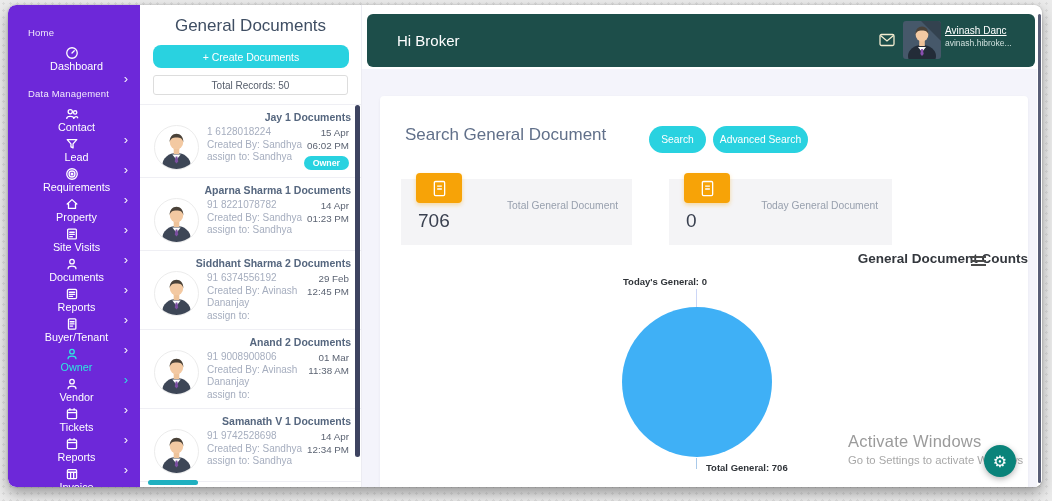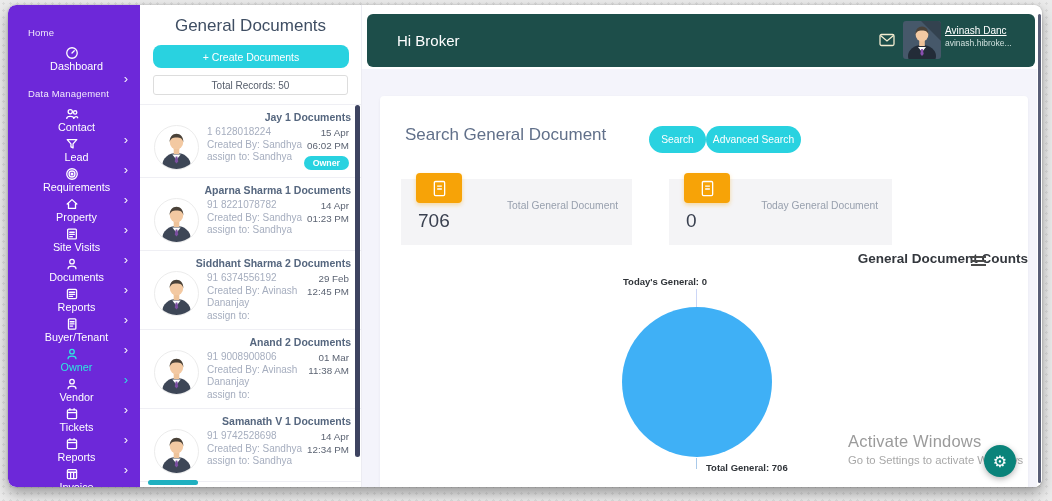--- a/index.html
+++ b/index.html
@@ -71,21 +71,21 @@
   .content-card { position:absolute; left:18px; width:648px; top:91px; bottom:-6px;
                   background:#fff; border-radius:4px; box-shadow:0 1px 3px rgba(40,40,90,.06); }
   .search-label { position:absolute; left:25px; top:13px; font-size:17px; color:#61708a;margin-top:16px; }
   .search-input { position:absolute; left:25px; top:29px; width:236px; height:29px;
                   border:1px solid #d6d6dc; border-radius:5px; padding:0 12px;
                   font-size:10.5px; color:#555; font-family:inherit; outline:none; }
   .search-input::placeholder { color:#a7b0bd; }
   .pill-btn { position:absolute; top:30px; height:27px; border:none; border-radius:14px;
               background:#29d2e0; color:#fff; font-size:10.3px; font-family:inherit; cursor:pointer; }
   .btn-search { left:269px; width:57px; }
-  .btn-adv { left:326px; width:95px; }
+  .btn-adv { left:333px; width:95px; }
 
   .stat-card { position:absolute; top:83px; height:66px; background:#f4f4f6; }
   .stat-1 { left:21px; width:231px; }
   .stat-2 { left:289px; width:223px; }
   .stat-icon { position:absolute; left:15px; top:-6px; width:46px; height:30px; background:#f7a307;
                border-radius:4px; display:flex; align-items:center; justify-content:center;
                box-shadow:0 2px 4px rgba(247,163,7,.35); }
   .stat-icon svg { width:15px; height:17px; stroke:#fff; fill:none; stroke-width:1.4; }
   .stat-label { position:absolute; right:14px; top:21px; font-size:10.3px; color:#98a0ae; }
   .stat-value { position:absolute; left:17px; top:31px; font-size:19px; color:#3a4150; }

